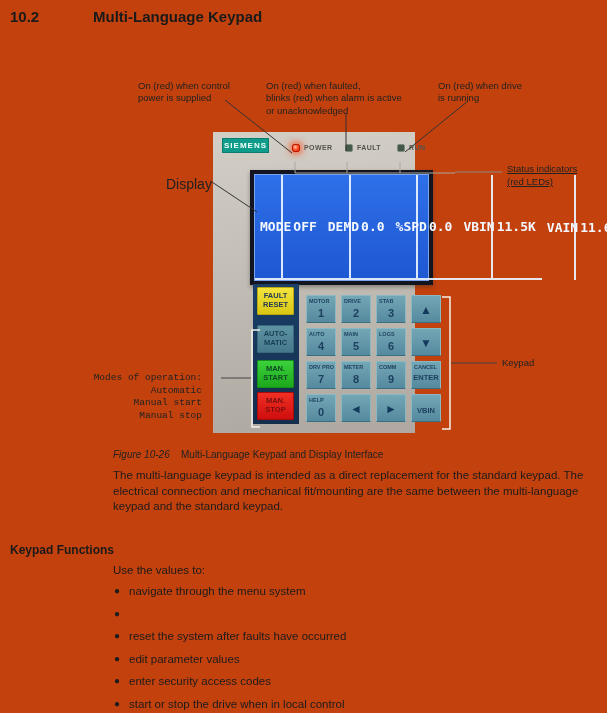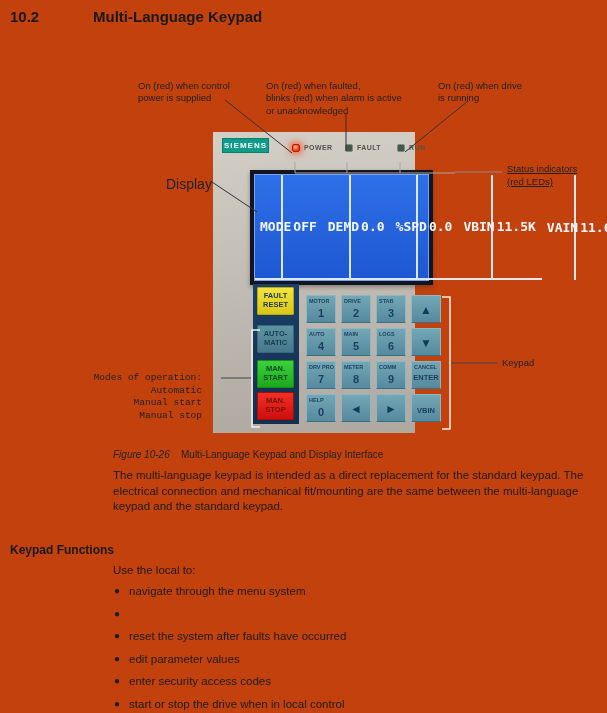--- a/index.html
+++ b/index.html
@@ -231,21 +231,21 @@
     <line x1="455" y1="172" x2="502" y2="172" stroke="#8c8c88" stroke-width="1"></line>
     <polyline points="442,297 450,297 450,429 442,429" fill="none" stroke="#f2f1ea" stroke-width="1.5"></polyline>
     <polyline points="260,330 252,330 252,427 260,427" fill="none" stroke="#f2f1ea" stroke-width="1.5"></polyline>
   </svg>
 
   <div class="abs fig-label">Figure 10-26</div>
   <div class="abs fig-title">Multi-Language Keypad and Display Interface</div>
   <div class="abs body-text para2">The multi-language keypad is intended as a direct replacement for the standard keypad. The electrical connection and mechanical fit/mounting are the same between the multi-language keypad and the standard keypad.</div>
 
   <div class="abs fn-heading">Keypad Functions</div>
-  <div class="abs fn-intro">Use the local to:</div>
+  <div class="abs fn-intro">Use the values to:</div>
   <div class="abs fn-list">
     <div class="fn-item">
       <span class="bullet">●</span>
       <span>navigate through the menu system</span>
       </div>
     <div class="fn-item">
       <span class="bullet">●</span>
       </div>
     <div class="fn-item">
       <span class="bullet">●</span>

